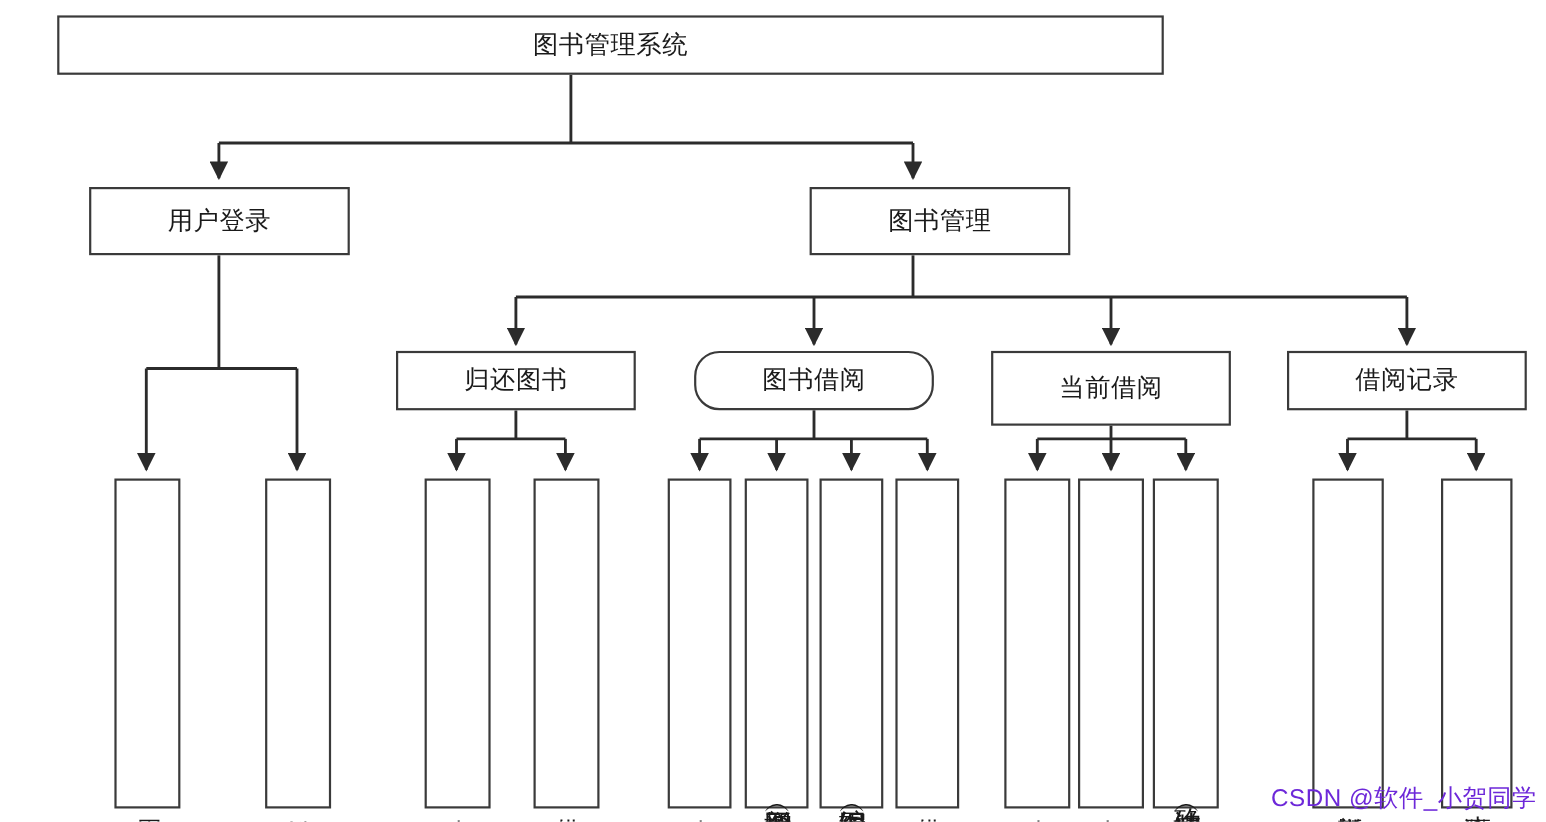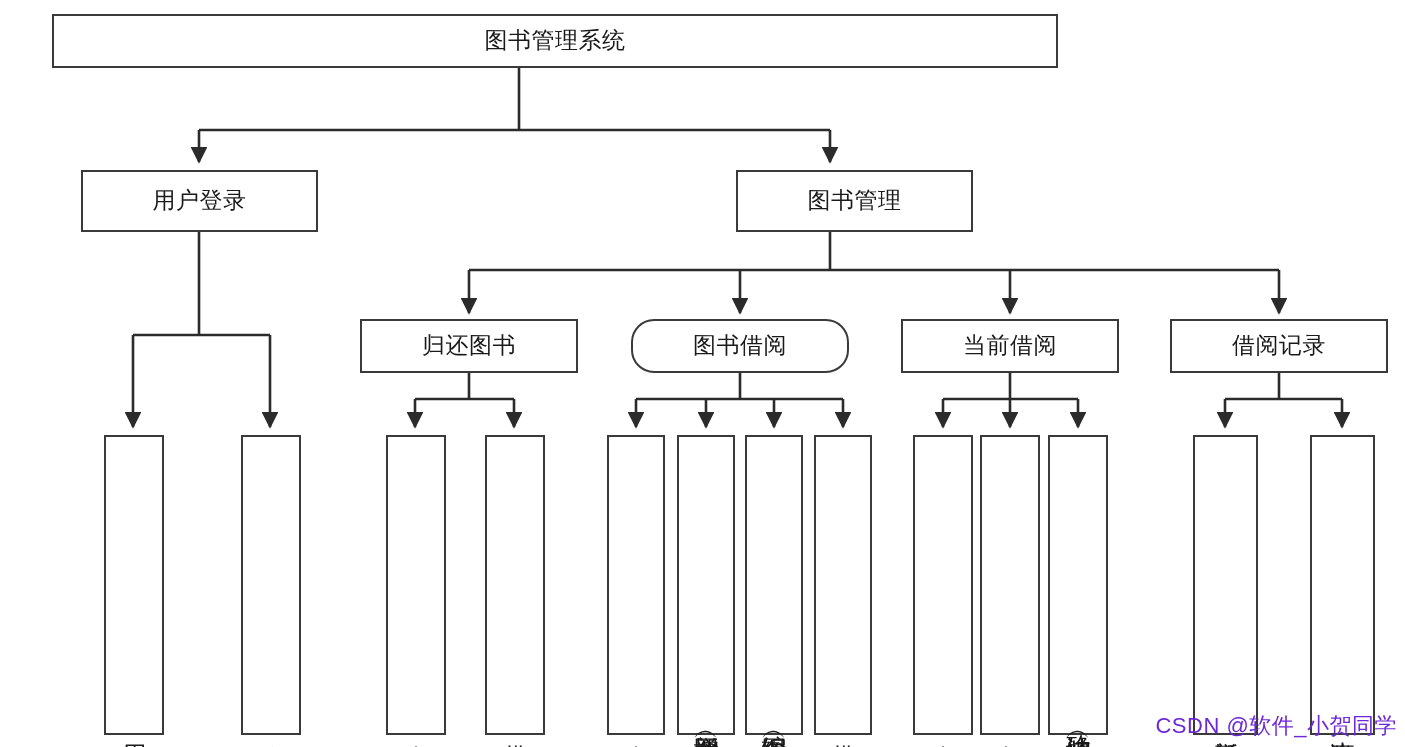--- a/index.html
+++ b/index.html
@@ -135,21 +135,21 @@
   <div class="node horizontal" style="left:736px; top:170px; width:237px; height:62px;">
     <span class="lbl">图书管理</span>
   </div>
 
   <div class="node horizontal" style="left:360px; top:319px; width:218px; height:54px;">
     <span class="lbl">归还图书</span>
   </div>
   <div class="node horizontal" style="left:631px; top:319px; width:218px; height:54px;border-radius:23px;">
     <span class="lbl">图书借阅</span>
   </div>
-  <div class="node horizontal" style="left:901px; top:319px; width:218px; height:54px;">
+  <div class="node horizontal" style="left:901px; top:319px; width:218px; height:68px;">
     <span class="lbl">当前借阅</span>
   </div>
   <div class="node horizontal" style="left:1170px; top:319px; width:218px; height:54px;">
     <span class="lbl">借阅记录</span>
   </div>
 
   <div class="node vertical" style="left:104px; top:435px; width:60px; height:300px;">
     <span class="lbl">用户登录</span>
   </div>
   <div class="node vertical" style="left:241px; top:435px; width:60px; height:300px;">

